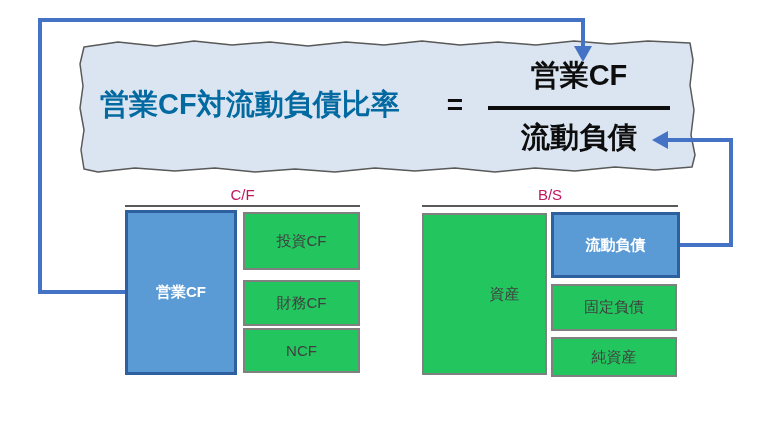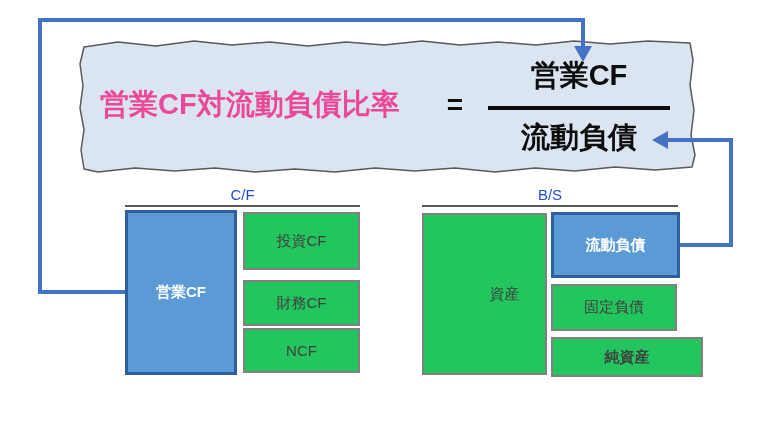--- a/index.html
+++ b/index.html
@@ -5,41 +5,41 @@
   html,body{margin:0;padding:0;background:#fff;}
   #canvas{
     position:relative;width:768px;height:432px;background:#ffffff;overflow:hidden;
     font-family:"Liberation Sans","DejaVu Sans",sans-serif;
   }
   .abs{position:absolute;}
   svg{position:absolute;left:0;top:0;width:768px;height:432px;}
   
   .formula-label{
     left:100px;top:86px;width:360px;height:36px;
-    font-size:29px;font-weight:bold;color:#ec4899;line-height:36px;white-space:nowrap;
+    font-size:29px;font-weight:bold;color:#0369a1;line-height:36px;white-space:nowrap;
     letter-spacing:0px;z-index:3;
   }
   .equals{
     left:440px;top:87px;width:30px;height:36px;
     font-size:28px;font-weight:bold;color:#0d0d0d;line-height:36px;text-align:center;z-index:3;
   }
   .numerator{
     left:488px;top:58px;width:182px;height:34px;
     font-size:29px;font-weight:bold;color:#0d0d0d;line-height:34px;text-align:center;z-index:3;
   }
   .fraction-bar{
     left:488px;top:106px;width:182px;height:4px;background:#0d0d0d;z-index:3;
   }
   .denominator{
     left:488px;top:120px;width:182px;height:34px;
     font-size:29px;font-weight:bold;color:#0d0d0d;line-height:34px;text-align:center;z-index:3;
   }
   
   .section-title{
-    height:20px;font-size:15px;color:#1d4ed8;line-height:20px;text-align:center;z-index:2;
+    height:20px;font-size:15px;color:#be185d;line-height:20px;text-align:center;z-index:2;
   }
   .cf-title{left:125px;top:185px;width:235px;}
   .bs-title{left:422px;top:185px;width:256px;}
   .section-underline{height:2px;background:#595959;z-index:2;}
   .cf-underline{left:125px;top:205px;width:235px;}
   .bs-underline{left:422px;top:205px;width:256px;}
   
   .box{
     display:flex;align-items:center;justify-content:center;
     box-sizing:border-box;z-index:2;font-size:15px;
@@ -48,21 +48,21 @@
   .box.blue{background:#5b9bd5;border:3px solid #2e5f9e;color:#ffffff;font-weight:bold;}
   
   .cf-main{left:125px;top:210px;width:112px;height:165px;}
   .cf-item-0{left:243px;top:212px;width:117px;height:58px;}
   .cf-item-1{left:243px;top:280px;width:117px;height:46px;}
   .cf-item-2{left:243px;top:328px;width:117px;height:45px;}
   
   .bs-main{left:422px;top:213px;width:125px;height:162px;padding-left:40px;}
   .bs-item-0{left:551px;top:212px;width:129px;height:66px;}
   .bs-item-1{left:551px;top:284px;width:126px;height:47px;}
-  .bs-item-2{left:551px;top:337px;width:152px;height:40px;font-weight:bold;}
+  .bs-item-2{left:551px;top:337px;width:126px;height:40px;}
   .layer-banner{z-index:1;}
   .layer-arrows{z-index:4;pointer-events:none;}
 </style>
 </head>
 <body>
 
 <div id="canvas">
 
   <svg class="layer-banner" viewBox="0 0 768 432">
     <path d="M 84 47 L 118 42 L 156 46 L 194 41 L 232 45 L 270 42 L 308 46 L 346 42 L 384 45

